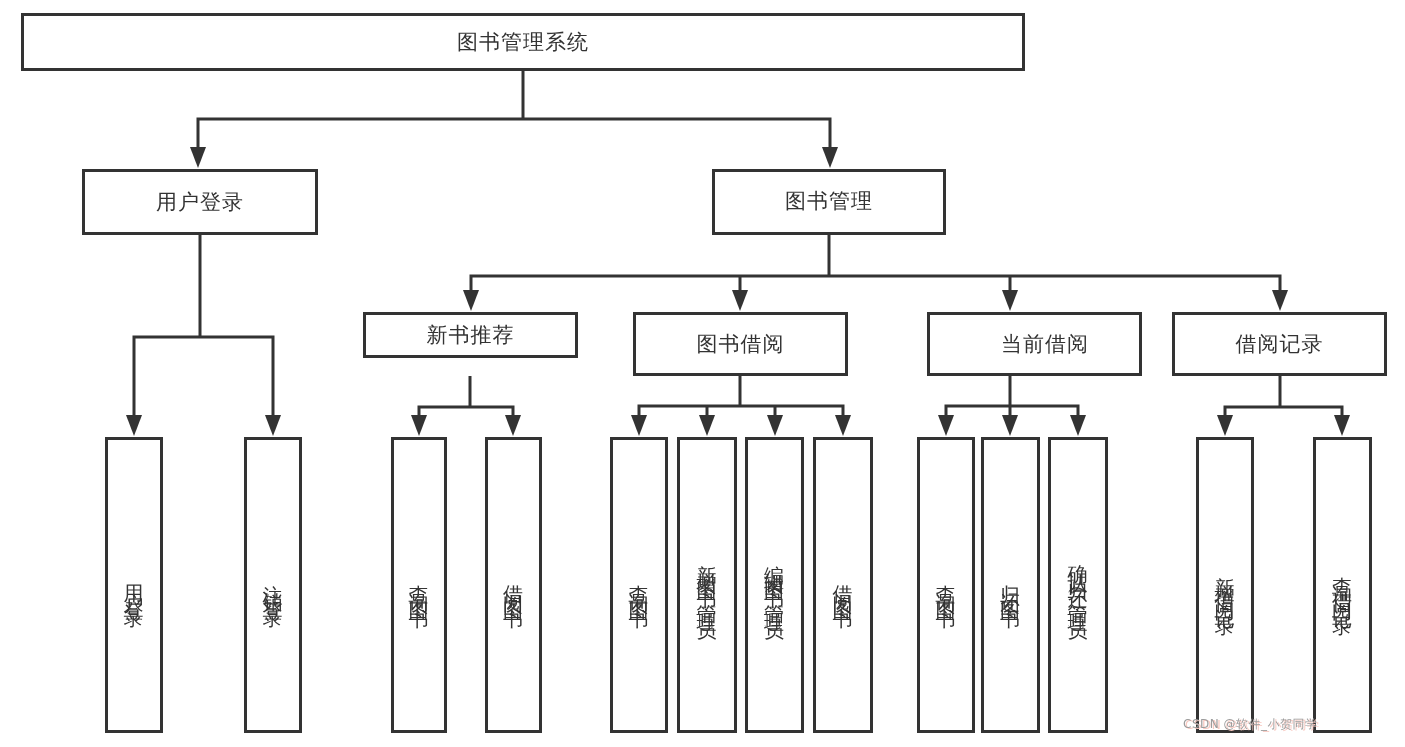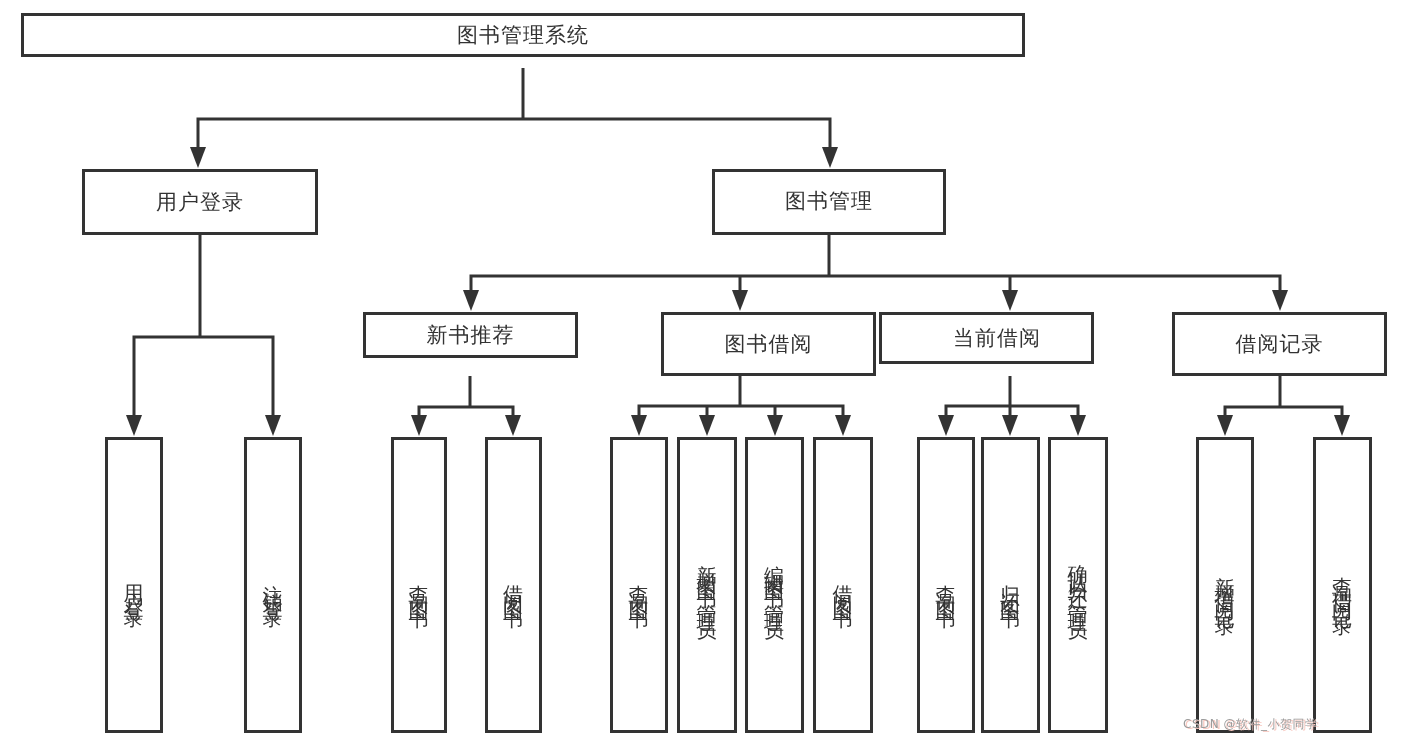--- a/index.html
+++ b/index.html
@@ -91,38 +91,38 @@
       <polygon points="767,415 783,415 775,436"></polygon>
       <polygon points="835,415 851,415 843,436"></polygon>
       <polygon points="938,415 954,415 946,436"></polygon>
       <polygon points="1002,415 1018,415 1010,436"></polygon>
       <polygon points="1070,415 1086,415 1078,436"></polygon>
       <polygon points="1217,415 1233,415 1225,436"></polygon>
       <polygon points="1334,415 1350,415 1342,436"></polygon>
     </g>
   </svg>
 
-  <div class="node" style="left:21px;top:13px;width:1004px;height:44px;">
+  <div class="node" style="left:21px;top:13px;width:1004px;height:58px;">
     <span class="hlabel">图书管理系统</span>
   </div>
 
   <div class="node" style="left:82px;top:169px;width:236px;height:66px;">
     <span class="hlabel">用户登录</span>
   </div>
   <div class="node" style="left:712px;top:169px;width:234px;height:66px;font-family:Liberation Mono, monospace;">
     <span class="hlabel">图书管理</span>
   </div>
 
   <div class="node" style="left:363px;top:312px;width:215px;height:46px;">
     <span class="hlabel">新书推荐</span>
   </div>
-  <div class="node" style="left:633px;top:312px;width:215px;height:64px;margin-left:28px;">
+  <div class="node" style="left:633px;top:312px;width:215px;height:64px;">
     <span class="hlabel">图书借阅</span>
   </div>
-  <div class="node" style="left:879px;top:312px;width:215px;height:52px;padding-left:21px;">
+  <div class="node" style="left:927px;top:312px;width:215px;height:64px;padding-left:21px;">
     <span class="hlabel">当前借阅</span>
   </div>
   <div class="node" style="left:1172px;top:312px;width:215px;height:64px;">
     <span class="hlabel">借阅记录</span>
   </div>
 
   <div class="node" style="left:105px;top:437px;width:58px;height:296px;">
     <span class="vlabel">用户登录</span>
   </div>
   <div class="node" style="left:244px;top:437px;width:58px;height:296px;">

